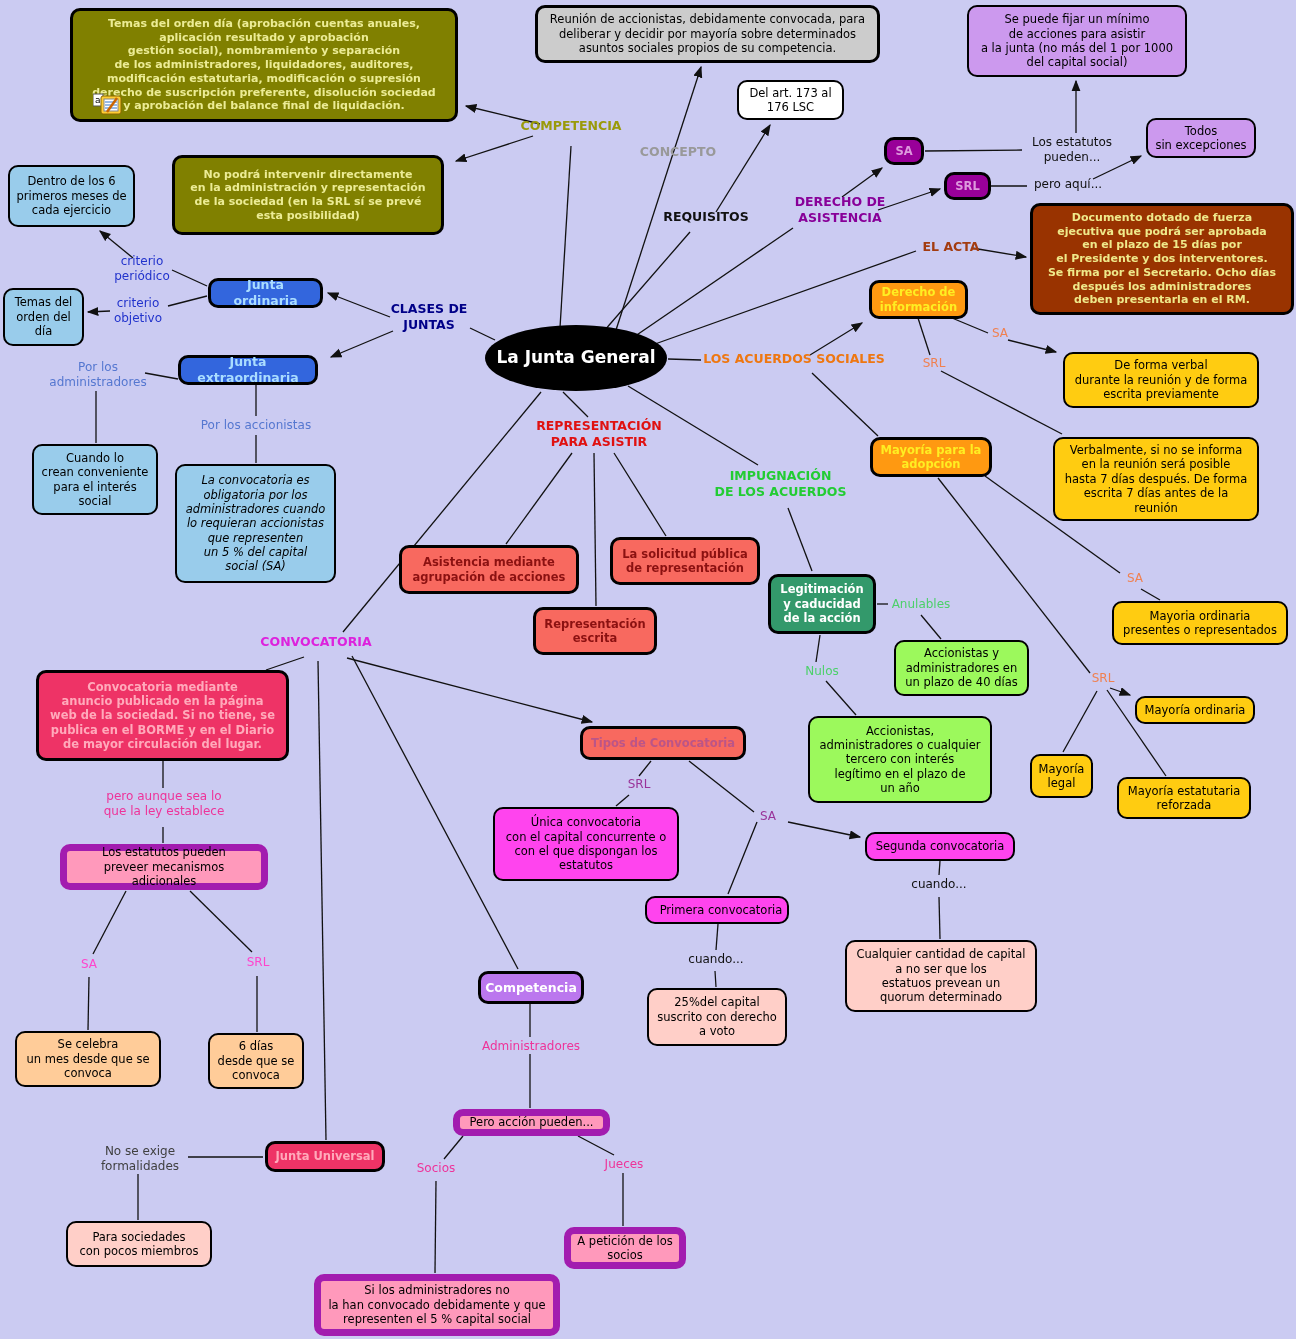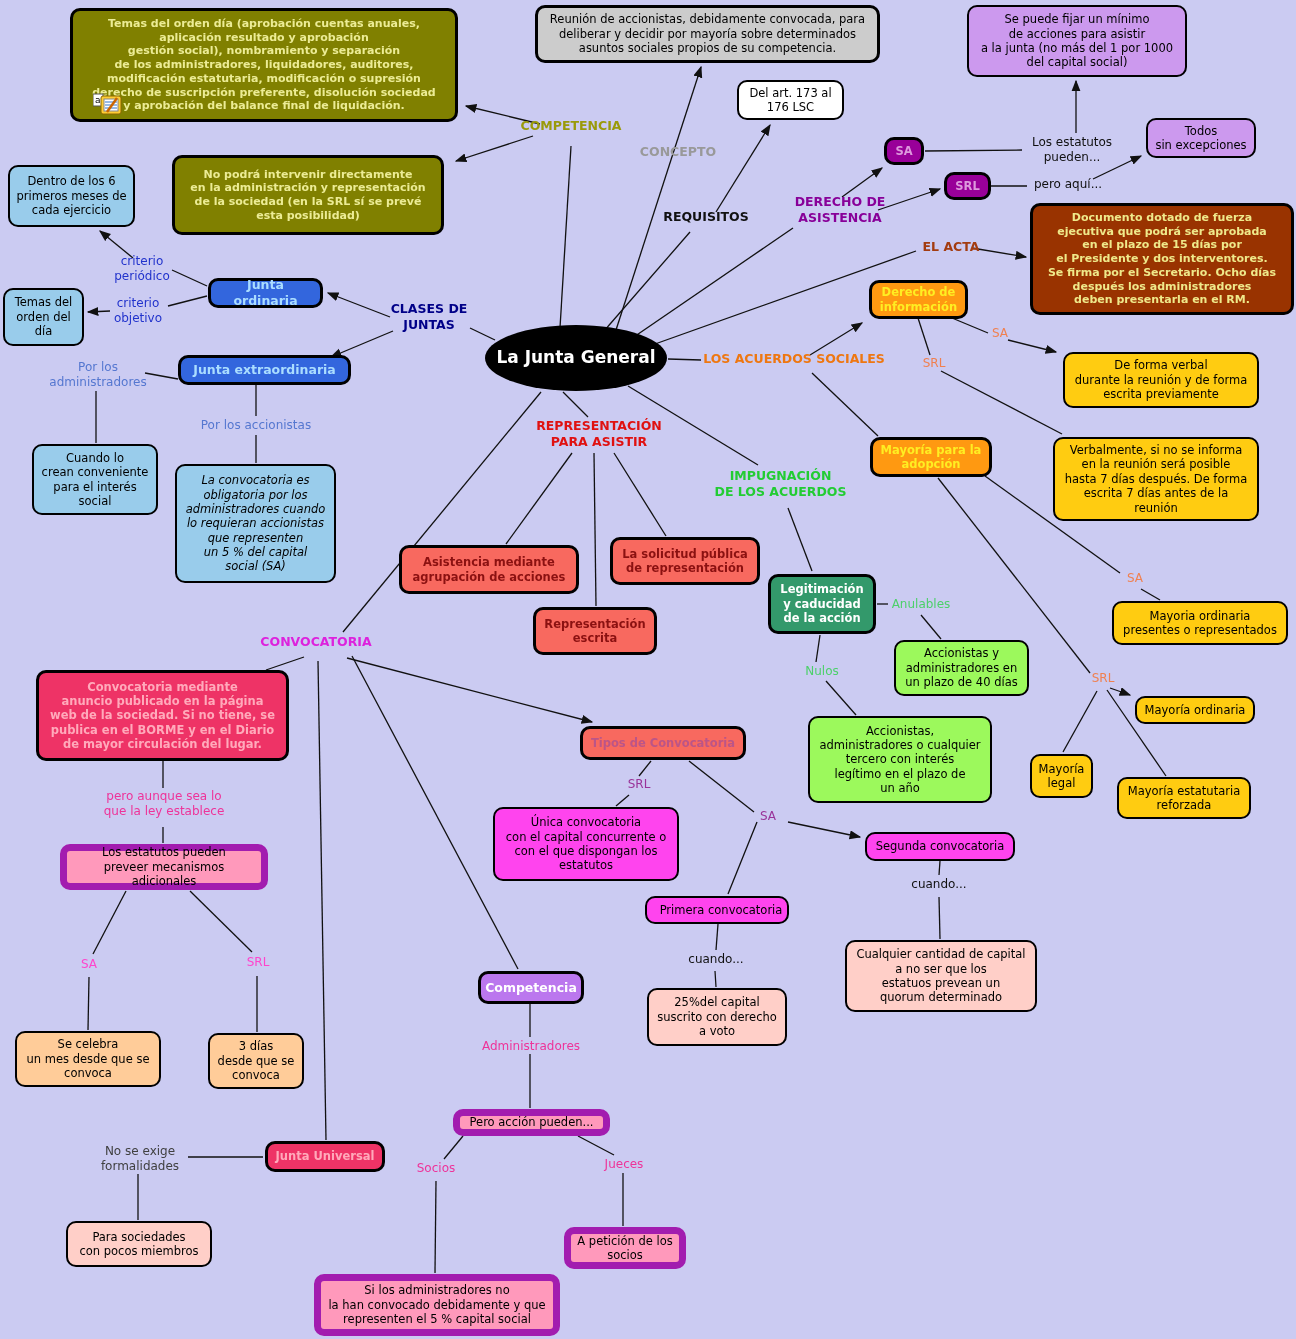--- a/index.html
+++ b/index.html
@@ -194,21 +194,21 @@
 <div class="lbl l-blue" style="left:110px;top:254px;width:64px;">criterio
 periódico</div>
 <div class="lbl l-blue" style="left:106px;top:296px;width:64px;">criterio
 objetivo</div>
 <div class="node b-rblue" style="left:208px;top:278px;width:115px;height:30px;">Junta ordinaria</div>
 <div class="node b-lblue" style="left:3px;top:288px;width:81px;height:58px;">Temas del
 orden del
 día</div>
 <div class="lbl l-navy bold big" style="left:386px;top:301px;width:86px;">CLASES DE
 JUNTAS</div>
-<div class="node b-rblue" style="left:178px;top:355px;width:173px;height:30px;">Junta extraordinaria</div>
+<div class="node b-rblue" style="left:178px;top:355px;width:140px;height:30px;">Junta extraordinaria</div>
 <div class="lbl l-softblue" style="left:50px;top:360px;width:96px;">Por los
 administradores</div>
 <div class="lbl l-softblue" style="left:198px;top:418px;width:116px;">Por los accionistas</div>
 <div class="node b-lblue" style="left:32px;top:444px;width:126px;height:71px;">Cuando lo
 crean conveniente
 para el interés
 social</div>
 <div class="node b-lblue" style="left:175px;top:464px;width:161px;height:119px;font-style:italic;">La convocatoria es
 obligatoria por los
 administradores cuando
@@ -276,21 +276,21 @@
 de mayor circulación del lugar.</div>
 <div class="lbl l-pink" style="left:102px;top:789px;width:124px;">pero aunque sea lo
 que la ley establece</div>
 <div class="node b-pink" style="left:60px;top:844px;width:208px;height:46px;">Los estatutos pueden
 preveer mecanismos adicionales</div>
 <div class="lbl l-hotpinklbl" style="left:76px;top:957px;width:26px;">SA</div>
 <div class="lbl l-hotpinklbl" style="left:241px;top:955px;width:34px;">SRL</div>
 <div class="node b-peach" style="left:15px;top:1031px;width:146px;height:56px;">Se celebra
 un mes desde que se
 convoca</div>
-<div class="node b-peach" style="left:208px;top:1033px;width:96px;height:56px;">3 días
+<div class="node b-peach" style="left:208px;top:1033px;width:96px;height:56px;">6 días
 desde que se
 convoca</div>
 
 <div class="node b-salmon" style="left:580px;top:726px;width:166px;height:34px;color:#bb5588;">Tipos de Convocatoria</div>
 <div class="lbl l-purpletip" style="left:620px;top:777px;width:38px;">SRL</div>
 <div class="lbl l-purpletip" style="left:753px;top:809px;width:30px;">SA</div>
 <div class="node b-magenta" style="left:493px;top:807px;width:186px;height:74px;">Única convocatoria
 con el capital concurrente o
 con el que dispongan los
 estatutos</div>

